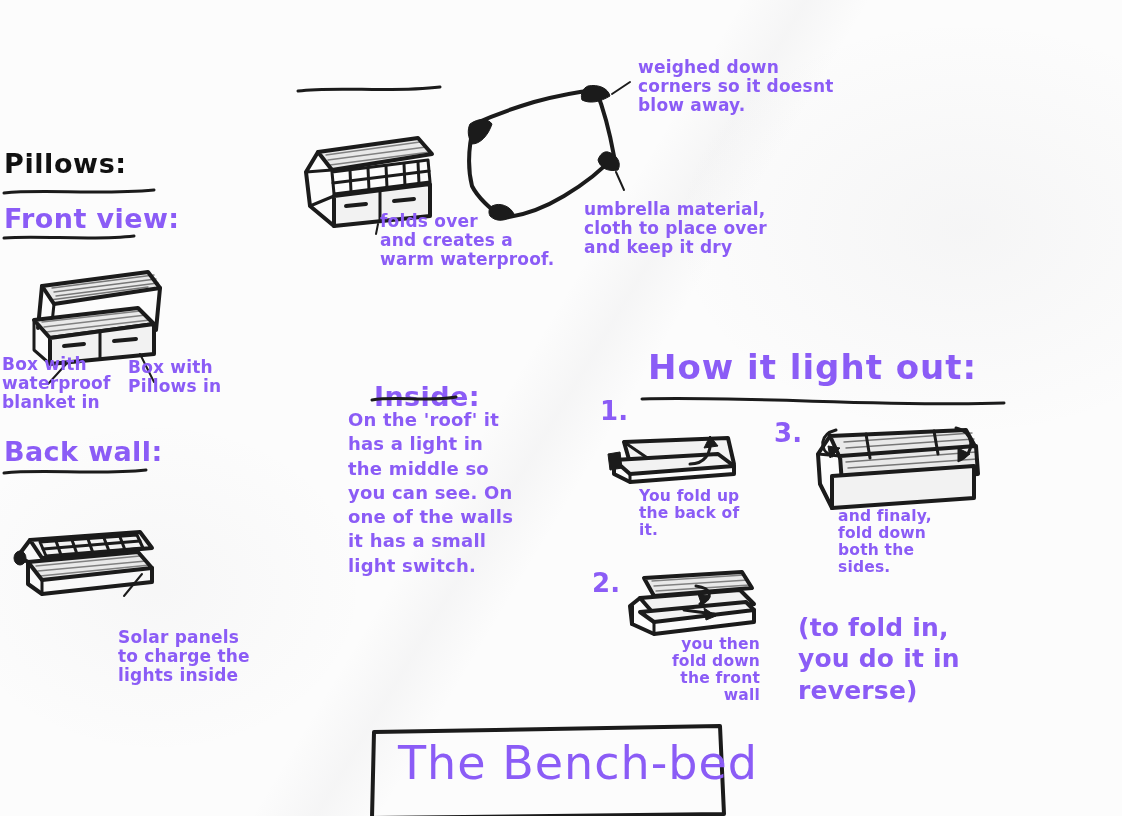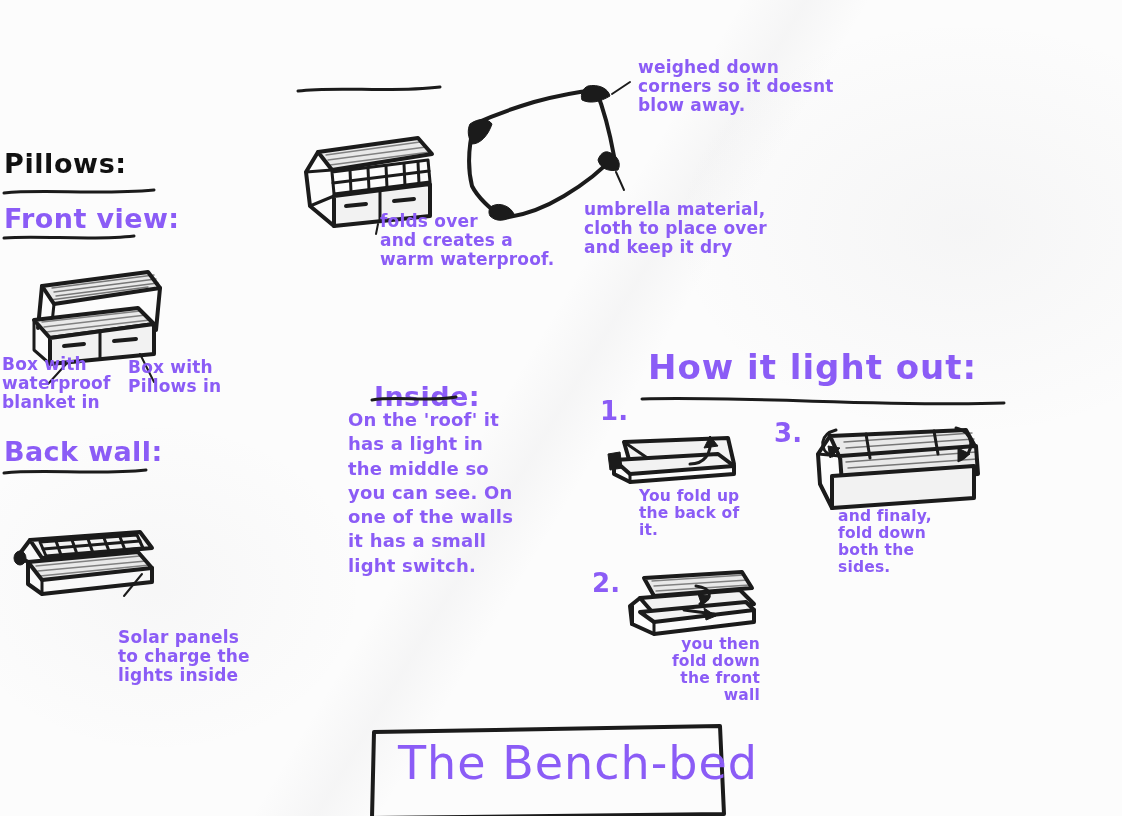--- a/index.html
+++ b/index.html
@@ -329,19 +329,22 @@
     <path class="ink ink-med" d="M30 16 C 14 20, 12 36, 26 42"></path>
     <path class="filldark" d="M24 44 L34 34 L22 32 Z"></path>
     <path class="ink ink-med" d="M150 14 C 168 18, 170 38, 154 46"></path>
     <path class="filldark" d="M152 48 L164 40 L152 34 Z"></path>
   </svg>
   <div class="abs hw hand-note small" style="left:838px;top:508px;width:130px;">and finaly,
 fold down
 both the
 sides.</div>
 
+  <div class="abs hw" style="left:798px;top:612px;width:290px;font-weight:700;font-size:25px;line-height:1.25;">(to fold in,
+you do it in
+reverse)</div>
 
   <svg class="abs" style="left:368px;top:722px;" width="360" height="96">
     <path class="ink ink-thick" d="M6 10 L352 4 L356 92 L4 96 Z"></path>
   </svg>
   <div class="abs hw" style="left:398px;top:740px;font-weight:400;font-size:46px;letter-spacing:1px;">The Bench-bed</div>
 
 </div>
 
 </body></html>

